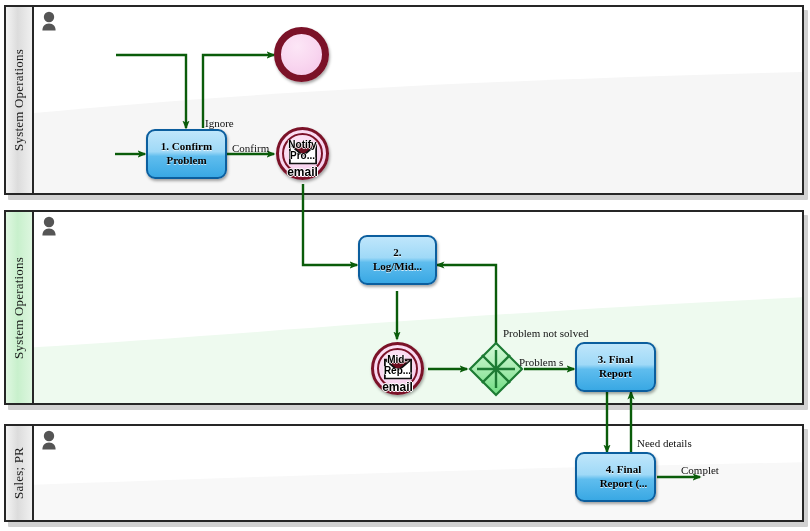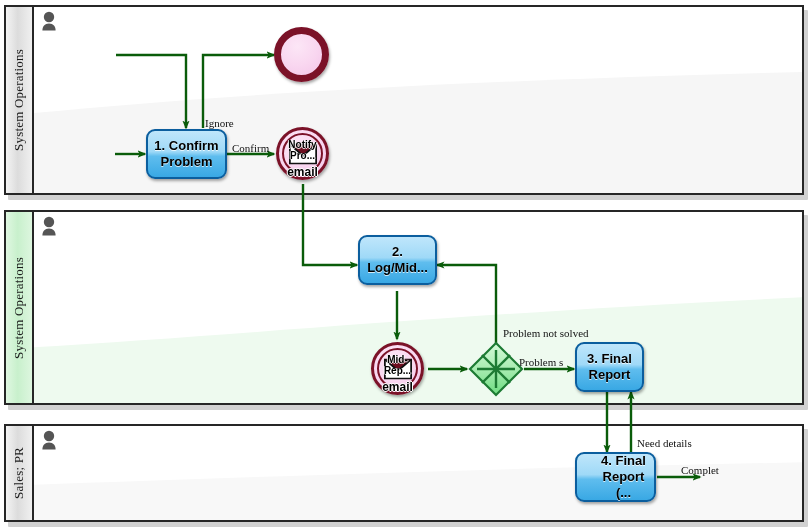--- a/index.html
+++ b/index.html
@@ -60,22 +60,22 @@
   .node { position: absolute; }
   .task {
     border: 2px solid #0b5e9e;
     border-radius: 9px;
     background: linear-gradient(to bottom, #bfe6fb 0%, #9fd9f7 45%, #5fbdee 55%, #39a8e4 100%);
     box-shadow: 1px 2px 3px rgba(0,0,0,0.35);
     display: flex; align-items: center; justify-content: center;
     text-align: center;
   }
   .task-label {
-    font-family: Liberation Sans, sans-serif;
-    font-size: 13px;
+    font-family: Liberation Serif, serif;
+    font-size: 11px;
     font-weight: bold;
     color: #000;
     line-height: 1.25;
     padding: 0 2px;
     text-shadow: 0 1px 0 rgba(255,255,255,0.75);
   }
   .event {
     border-radius: 50%;
     background: radial-gradient(circle at 40% 30%, #fce6f6 0%, #f9d7f0 50%, #f3c5e8 100%);
     box-shadow: 1px 2px 3px rgba(0,0,0,0.35);
@@ -300,21 +300,21 @@
       <polygon points="29,3 55,29 29,55 3,29" fill="url(#gw)" stroke="#1d7a33" stroke-width="2.2"></polygon>
       <g stroke="#1d7a33" stroke-width="2.4" fill="none">
         <line x1="29" y1="10" x2="29" y2="48"></line>
         <line x1="10" y1="29" x2="48" y2="29"></line>
         <line x1="15" y1="15" x2="43" y2="43"></line>
         <line x1="43" y1="15" x2="15" y2="43"></line>
       </g>
     </svg>
   </div>
 
-  <div class="node task" style="left:575px; top:342px; width:69px; height:50px; z-index:7;">
+  <div class="node task" style="left:575px; top:342px; width:81px; height:50px; z-index:7;">
     <div class="task-label">
       <div>3. Final</div>
       <div>Report</div>
     </div>
   </div>
 
   <div class="node task" style="left:575px; top:452px; width:81px; height:50px; z-index:7;padding-left:16px;">
     <div class="task-label">
       <div>4. Final</div>
       <div>Report (...</div>

